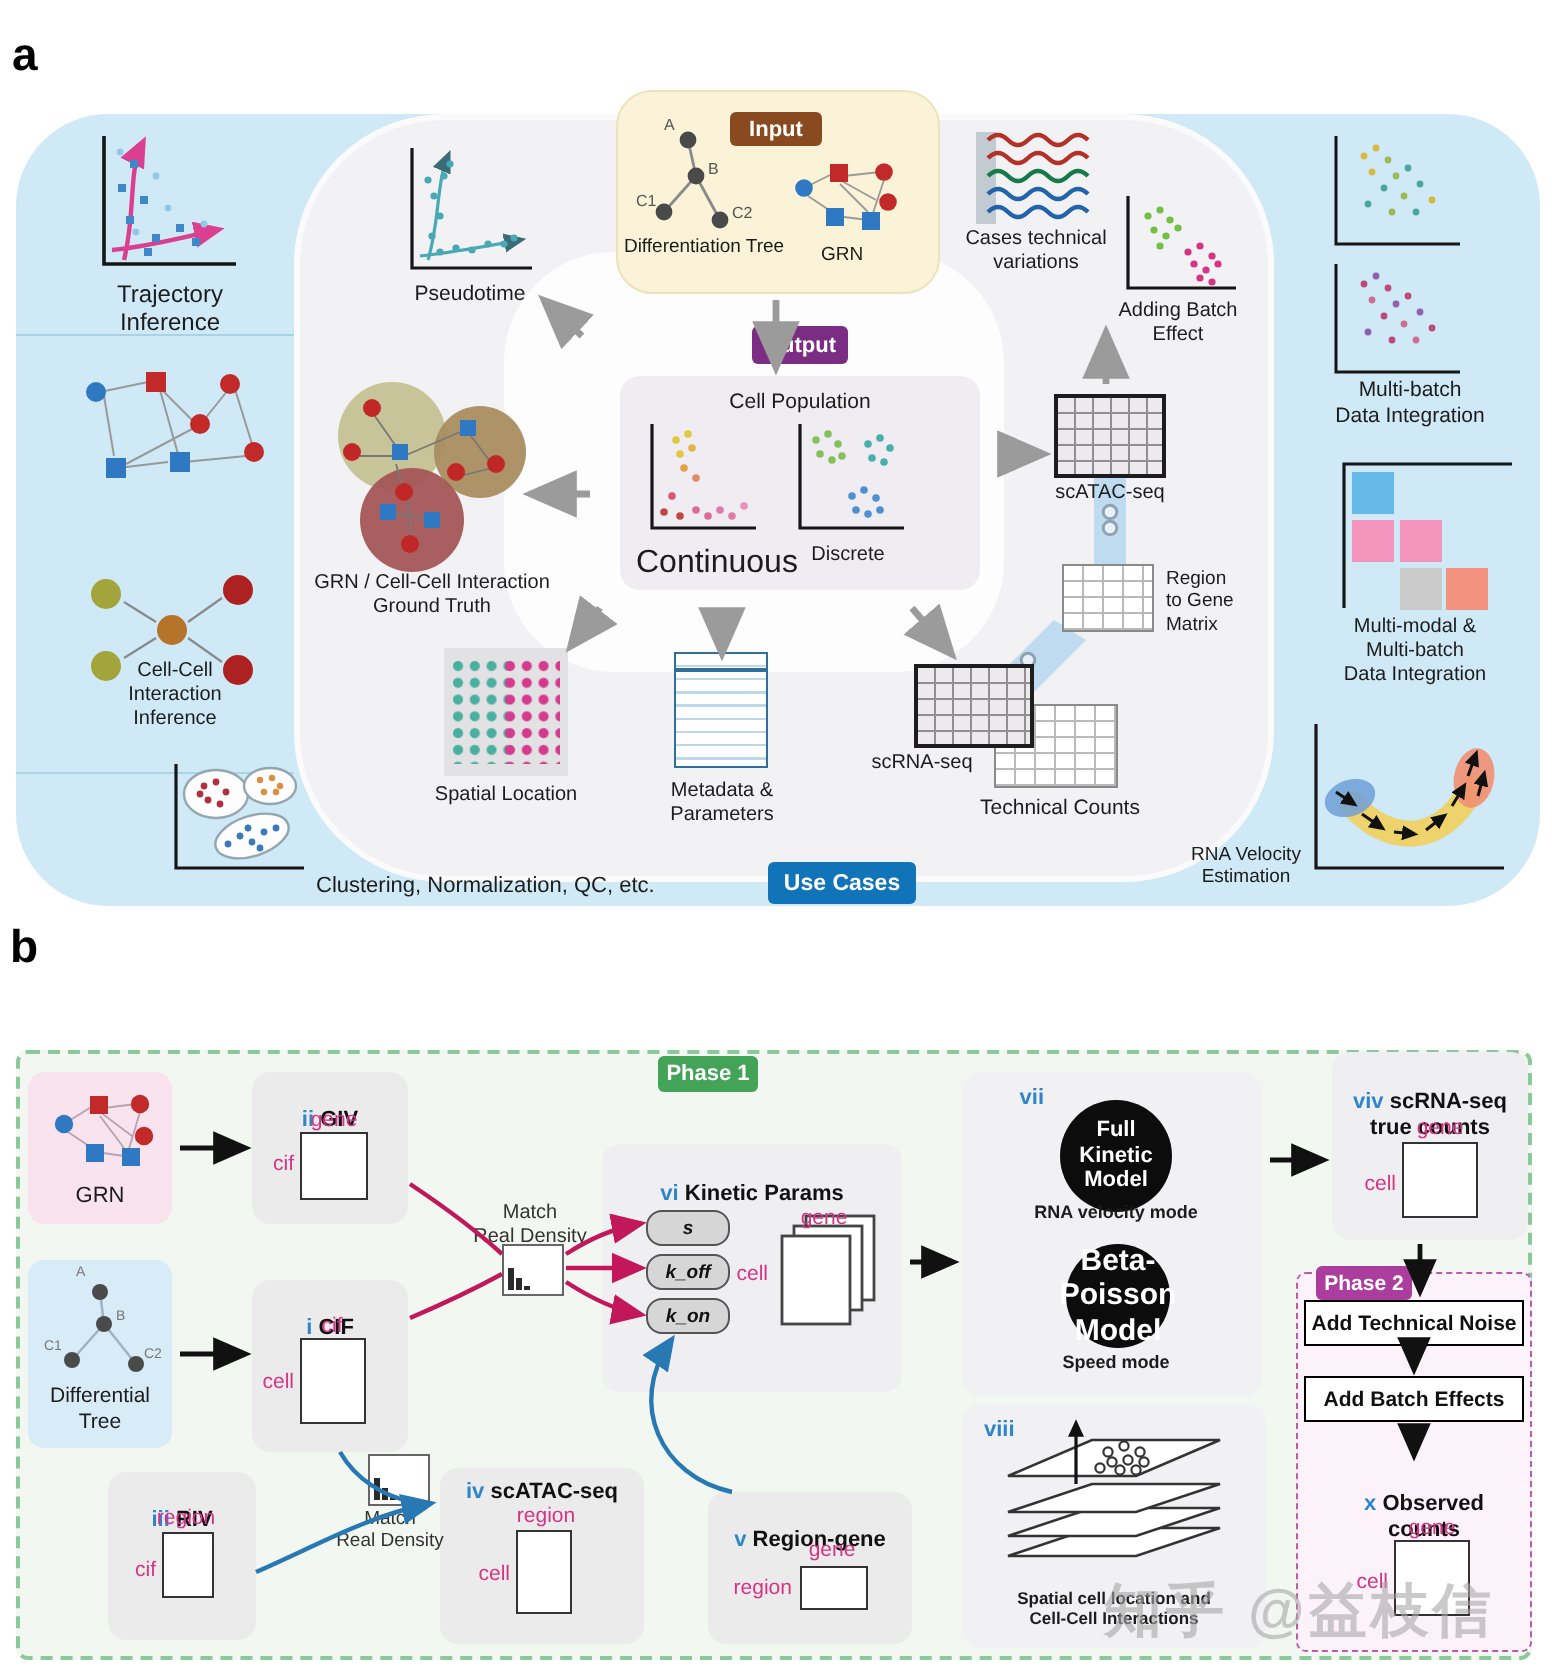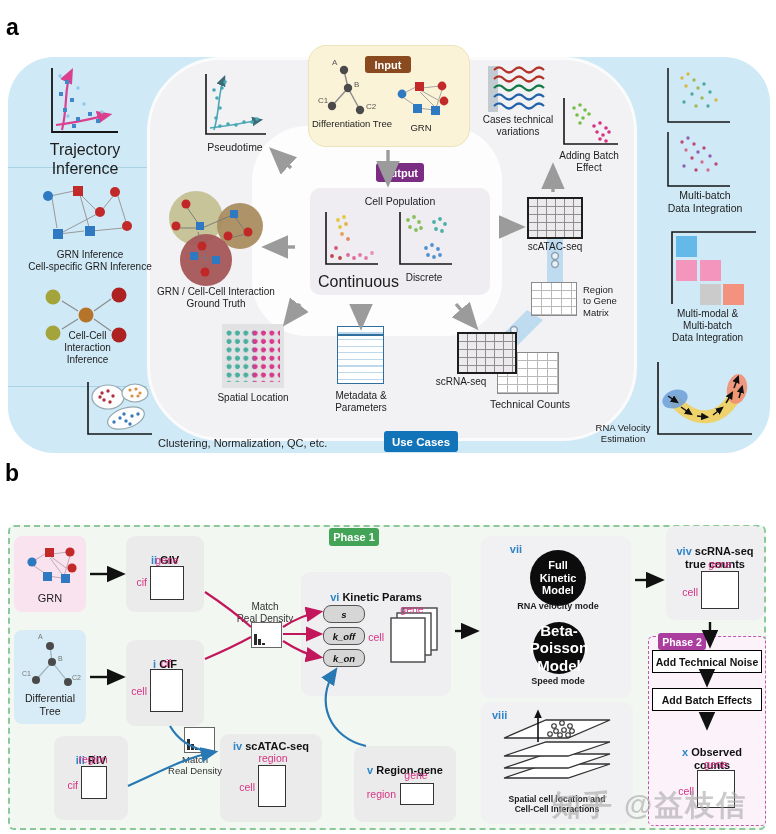--- a/index.html
+++ b/index.html
@@ -173,21 +173,21 @@
       </g>
       <g fill="#94c8e8">
         <circle cx="40" cy="24" r="1.7"></circle>
           <circle cx="46" cy="40" r="1.7"></circle>
           <circle cx="30" cy="52" r="1.7"></circle>
         <circle cx="64" cy="48" r="1.7"></circle>
           <circle cx="22" cy="12" r="1.7"></circle>
       </g>
     </svg>
   </div>
-  <div class="lbl" style="left:40px;top:140px;width:90px;font-size:16px">Trajectory
+  <div class="lbl" style="left:40px;top:140px;width:90px;font-size:12px">Trajectory
 Inference</div>
 
   <div class="abs" style="left:196px;top:70px;z-index:3">
     <svg width="76" height="70">
       <defs>
         <marker id="mteal" markerWidth="8" markerHeight="8" refX="5" refY="3" orient="auto">
           <path d="M0,0 L7,3 L0,6 Z" fill="#3b6b74"></path>
           </marker>
       </defs>
       <path d="M10,4 V64 H70" fill="none" stroke="#161616" stroke-width="1.6"></path>
@@ -226,22 +226,20 @@
       </g>
       <circle cx="14" cy="16" r="5" fill="#2e79c2"></circle>
       <rect x="39" y="6" width="10" height="10" fill="#c22a2a"></rect>
       <circle cx="81" cy="12" r="5" fill="#c22a2a"></circle>
       <circle cx="66" cy="32" r="5" fill="#c22a2a"></circle>
       <rect x="19" y="49" width="10" height="10" fill="#2e79c2"></rect>
       <rect x="51" y="46" width="10" height="10" fill="#2e79c2"></rect>
       <circle cx="93" cy="46" r="5" fill="#c22a2a"></circle>
     </svg>
   </div>
-  <div class="lbl" style="left:16px;top:249px;width:148px;font-size:10px">GRN Inference
-Cell-specific GRN Inference</div>
 
   <div class="abs" style="left:40px;top:284px">
     <svg width="92" height="62">
       <g stroke="#8a8a8a" stroke-width="1.1">
         <line x1="22" y1="17" x2="38" y2="27"></line>
           <line x1="22" y1="45" x2="38" y2="35"></line>
         <line x1="54" y1="27" x2="71" y2="15"></line>
           <line x1="54" y1="35" x2="71" y2="47"></line>
       </g>
       <circle cx="13" cy="13" r="7.5" fill="#a3a53c"></circle>

